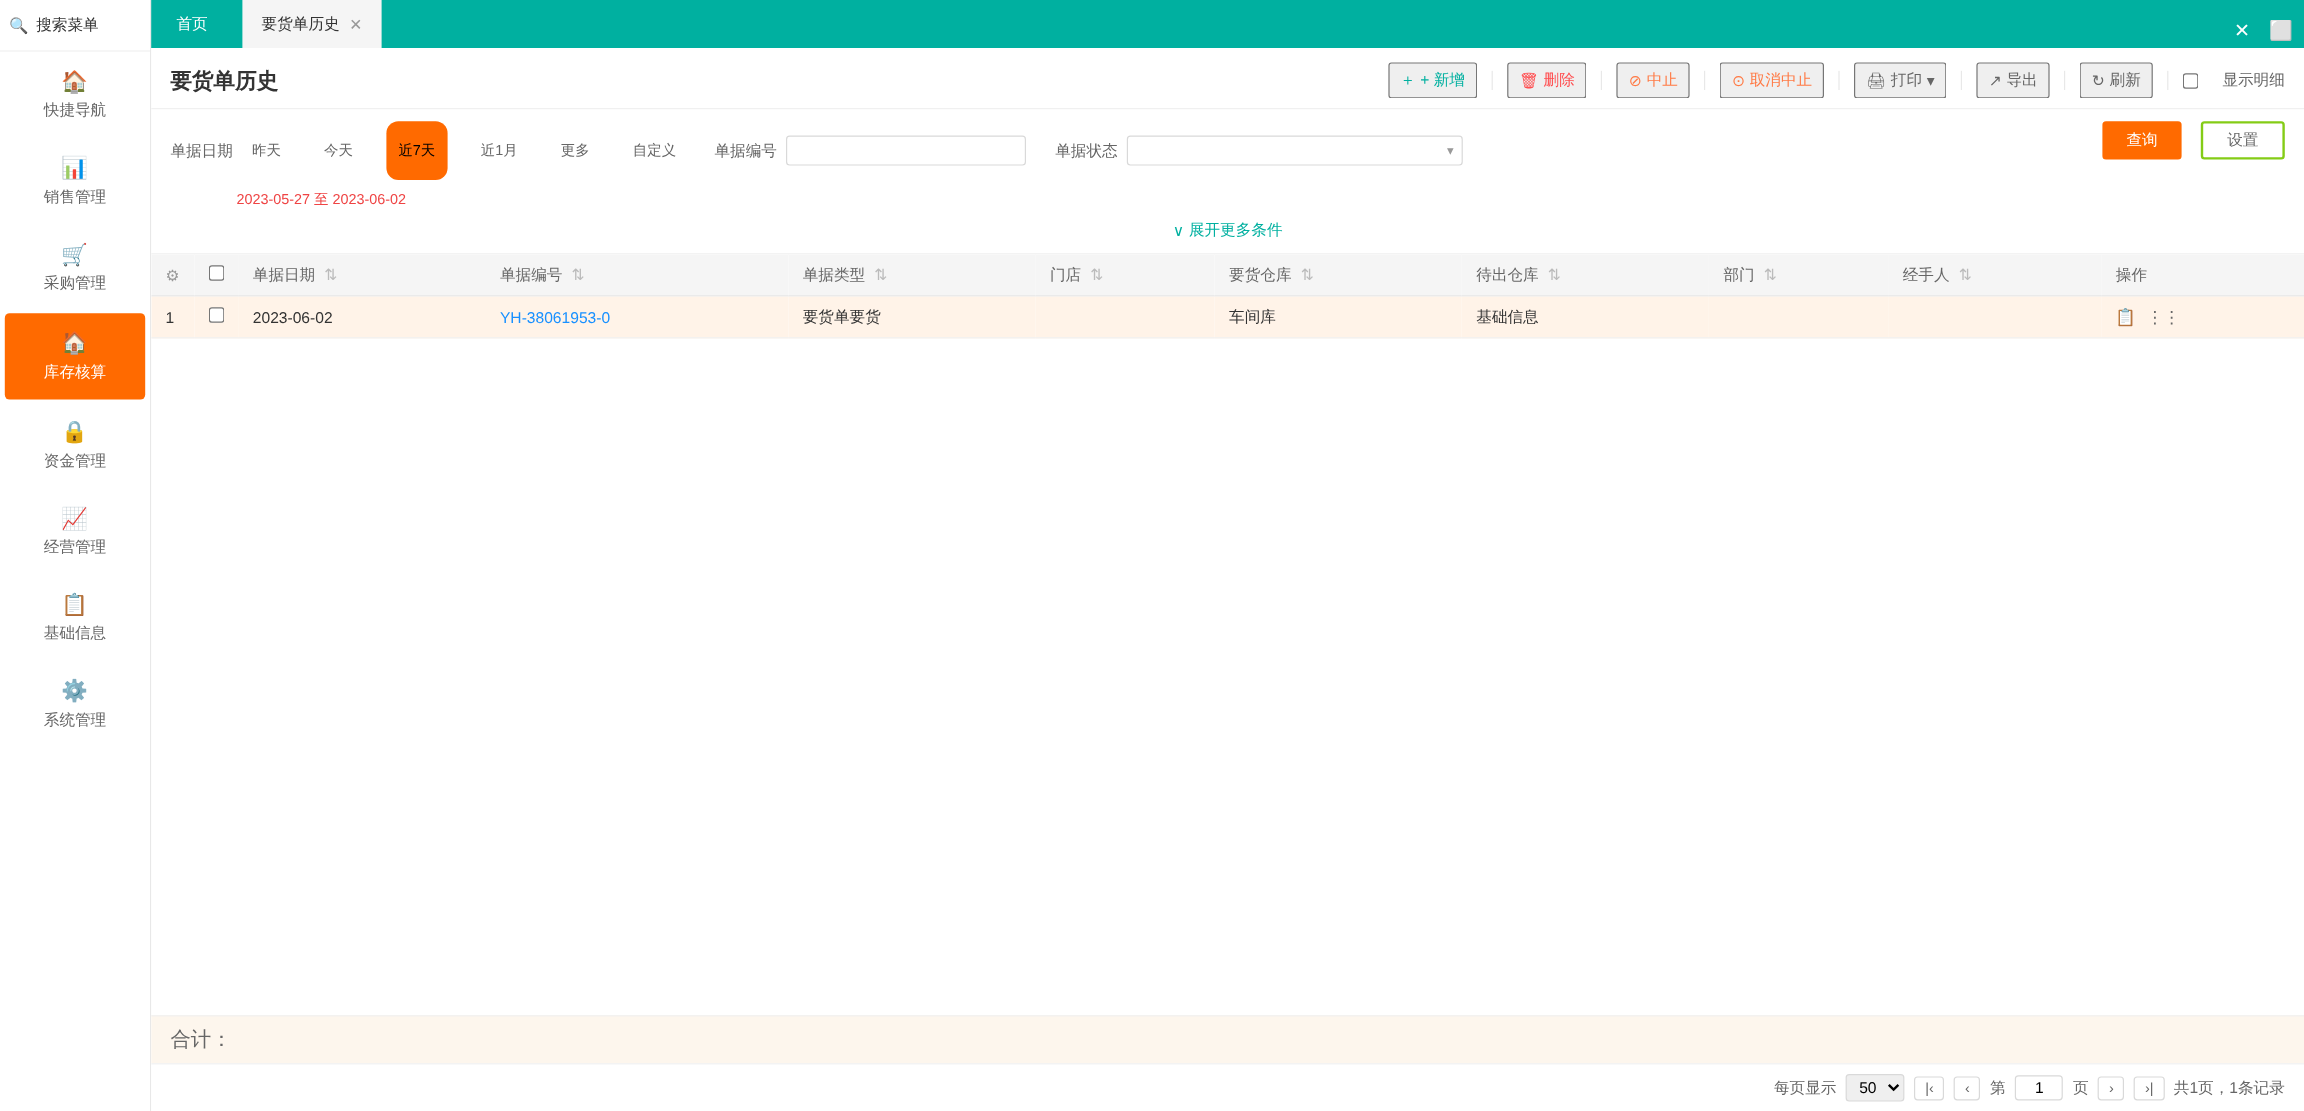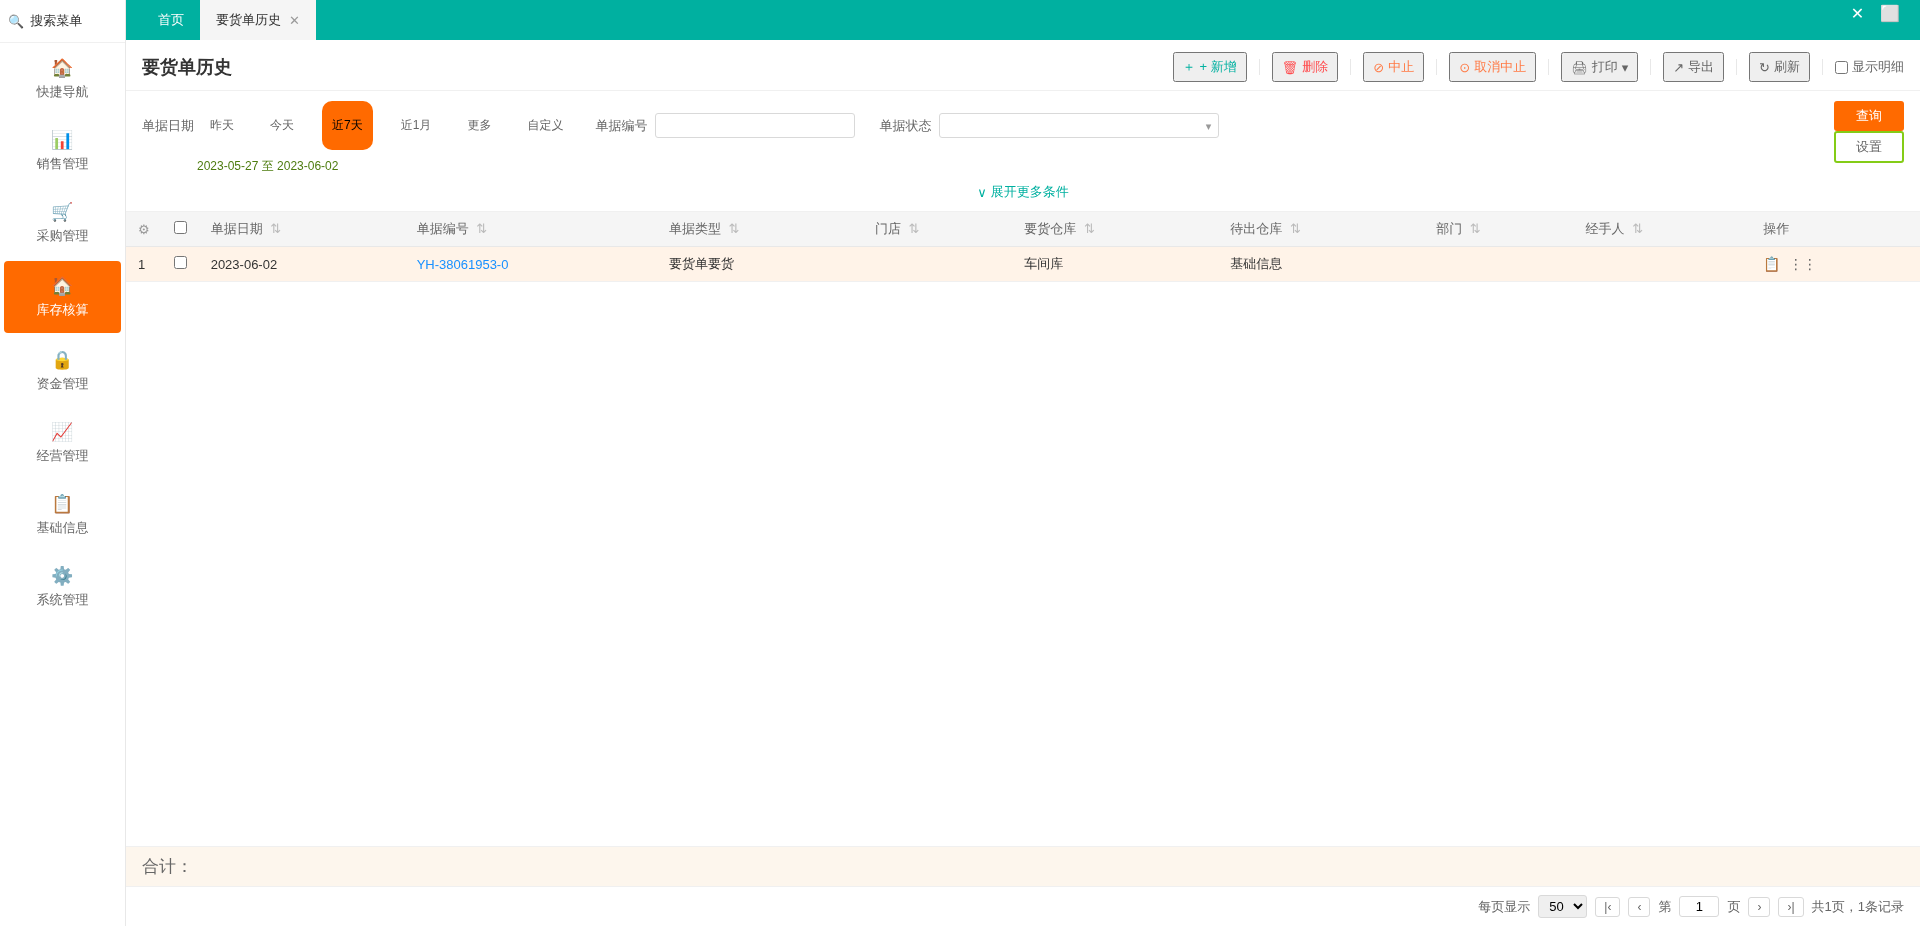--- a/index.html
+++ b/index.html
@@ -12,21 +12,21 @@
     .sidebar { width: 126px; background: #fff; display: flex; flex-direction: column; border-right: 1px solid #e8e8e8; }
     .sidebar-search { padding: 12px 8px; display: flex; align-items: center; gap: 6px; cursor: pointer; color: #333; border-bottom: 1px solid #f0f0f0; }
     .sidebar-item { padding: 14px 8px; display: flex; flex-direction: column; align-items: center; gap: 4px; cursor: pointer; color: #666; font-size: 12px; }
     .sidebar-item.active { background: #ff6a00; color: #fff; border-radius: 4px; margin: 2px 4px; }
     .sidebar-item .icon { font-size: 18px; }
     
     
     .main { flex: 1; display: flex; flex-direction: column; }
     
     
-    .top-bar { height: 40px; background: #00b0a0; display: flex; align-items: flex-start; padding: 0 16px; gap: 0; }
+    .top-bar { height: 40px; background: #00b0a0; display: flex; align-items: flex-end; padding: 0 5px; gap: 13px; }
     .top-bar-tab { padding: 0 16px; height: 40px; display: flex; align-items: center; color: #fff; cursor: pointer; font-size: 13px; }
     .top-bar-tab.active { background: #f5f5f5; color: #333; position: relative; }
     .top-bar-tab .close-btn { margin-left: 8px; color: #999; cursor: pointer; }
     .top-bar-spacer { flex: 1; }
     .top-bar-controls { display: flex; align-items: center; gap: 8px; }
     .top-bar-icon-btn { color: #fff; cursor: pointer; font-size: 16px; padding: 4px; }
     
     
     .content { flex: 1; background: #fff; margin: 0; display: flex; flex-direction: column; overflow: hidden; }
     
@@ -36,36 +36,36 @@
     .toolbar { display: flex; align-items: center; gap: 12px; }
     .toolbar-btn { display: flex; align-items: center; gap: 4px; cursor: pointer; color: #666; font-size: 13px; padding: 4px 8px; }
     .toolbar-btn.new-btn { color: #00b0a0; }
     .toolbar-btn.del-btn { color: #ff4d4f; }
     .toolbar-btn.stop-btn { color: #ff7a45; }
     .toolbar-btn.cancel-btn { color: #ff7a45; }
     .toolbar-btn.print-btn { color: #666; }
     .toolbar-btn.export-btn { color: #666; }
     .toolbar-btn.refresh-btn { color: #666; }
     .toolbar-btn-separator { width: 1px; height: 16px; background: #e8e8e8; }
-    .show-detail-btn { display: flex; align-items: center; gap: 4px; cursor: pointer; color: #666; font-size: 13px; }
+    .show-detail-btn { display: flex; align-items: center; gap: 20px; cursor: pointer; color: #666; font-size: 13px; }
     
     
     .filter-area { padding: 10px 16px; border-bottom: 1px solid #f0f0f0; }
     .filter-row { display: flex; align-items: center; gap: 24px; margin-bottom: 8px; }
     .filter-item { display: flex; align-items: center; gap: 8px; }
     .filter-label { color: #666; white-space: nowrap; font-size: 13px; }
     .filter-date-range { display: flex; align-items: center; gap: 20px; }
     .date-btn { padding: 2px 8px; border-radius: 3px; cursor: pointer; color: #666; font-size: 12px; }
     .date-btn.active { background: #ff6a00; color: #000000; border-radius: 10px; padding: 16px 10px; }
-    .date-range-text { color: #4d7c0f; font-size: 12px; margin-top: 2px; }
+    .date-range-text { color: #ef4444; font-size: 12px; margin-top: 2px; }
     .filter-input { border: 1px solid #d9d9d9; border-radius: 3px; padding: 4px 8px; outline: none; width: 200px; font-size: 13px; }
     .expand-more { display: flex; align-items: center; gap: 4px; color: #00b0a0; cursor: pointer; font-size: 13px; margin-top: 4px; justify-content: center; }
     .query-btn { background: #ff6a00; color: #fff; border: none; padding: 6px 20px; border-radius: 3px; cursor: pointer; font-size: 13px; }
     .settings-btn { background: #fff; color: #666; border: 2px solid #84cc16; padding: 5px 20px; border-radius: 3px; cursor: pointer; font-size: 13px; }
-    .filter-actions { display: flex; flex-direction: column; gap: 0; margin-left: 16px; }
+    .filter-actions { display: flex; flex-direction: row; gap: 16px; margin-left: 16px; }
     
     
     .table-container { flex: 1; overflow: auto; padding: 0 0; }
     table { width: 100%; border-collapse: collapse; }
     thead tr { background: #f5f5f5; }
     th { padding: 8px 12px; text-align: left; color: #666; font-weight: normal; border-bottom: 1px solid #e8e8e8; white-space: nowrap; font-size: 13px; cursor: pointer; }
     th .sort-icon { margin-left: 4px; color: #bbb; }
     td { padding: 8px 12px; border-bottom: 1px solid #f0f0f0; color: #333; font-size: 13px; }
     tbody tr.selected { background: #fff3e8; }
     .link-text { color: #1890ff; cursor: pointer; text-decoration: none; }

